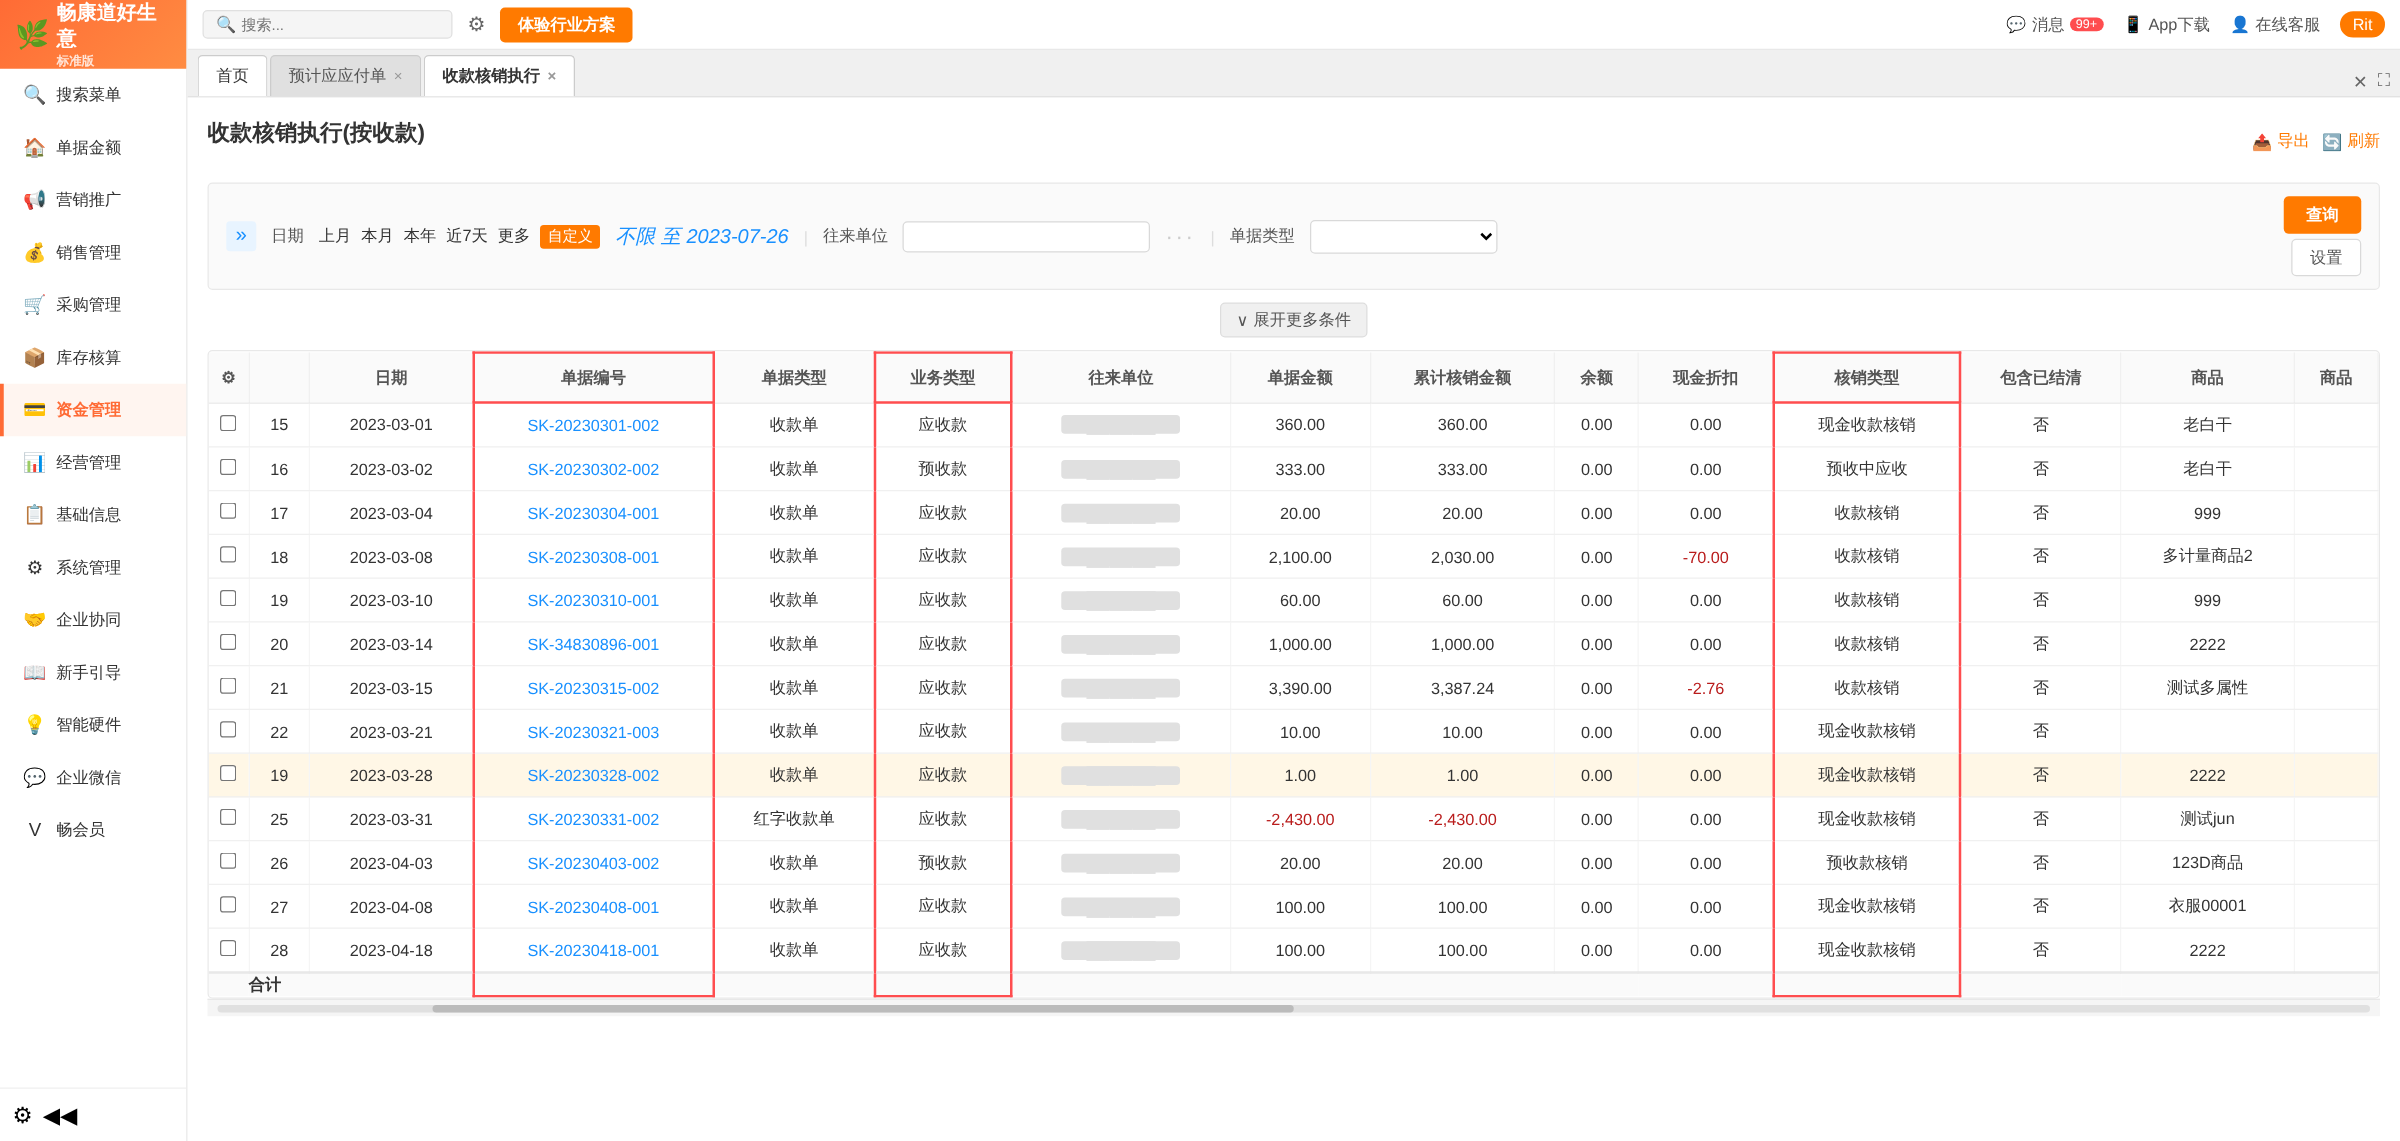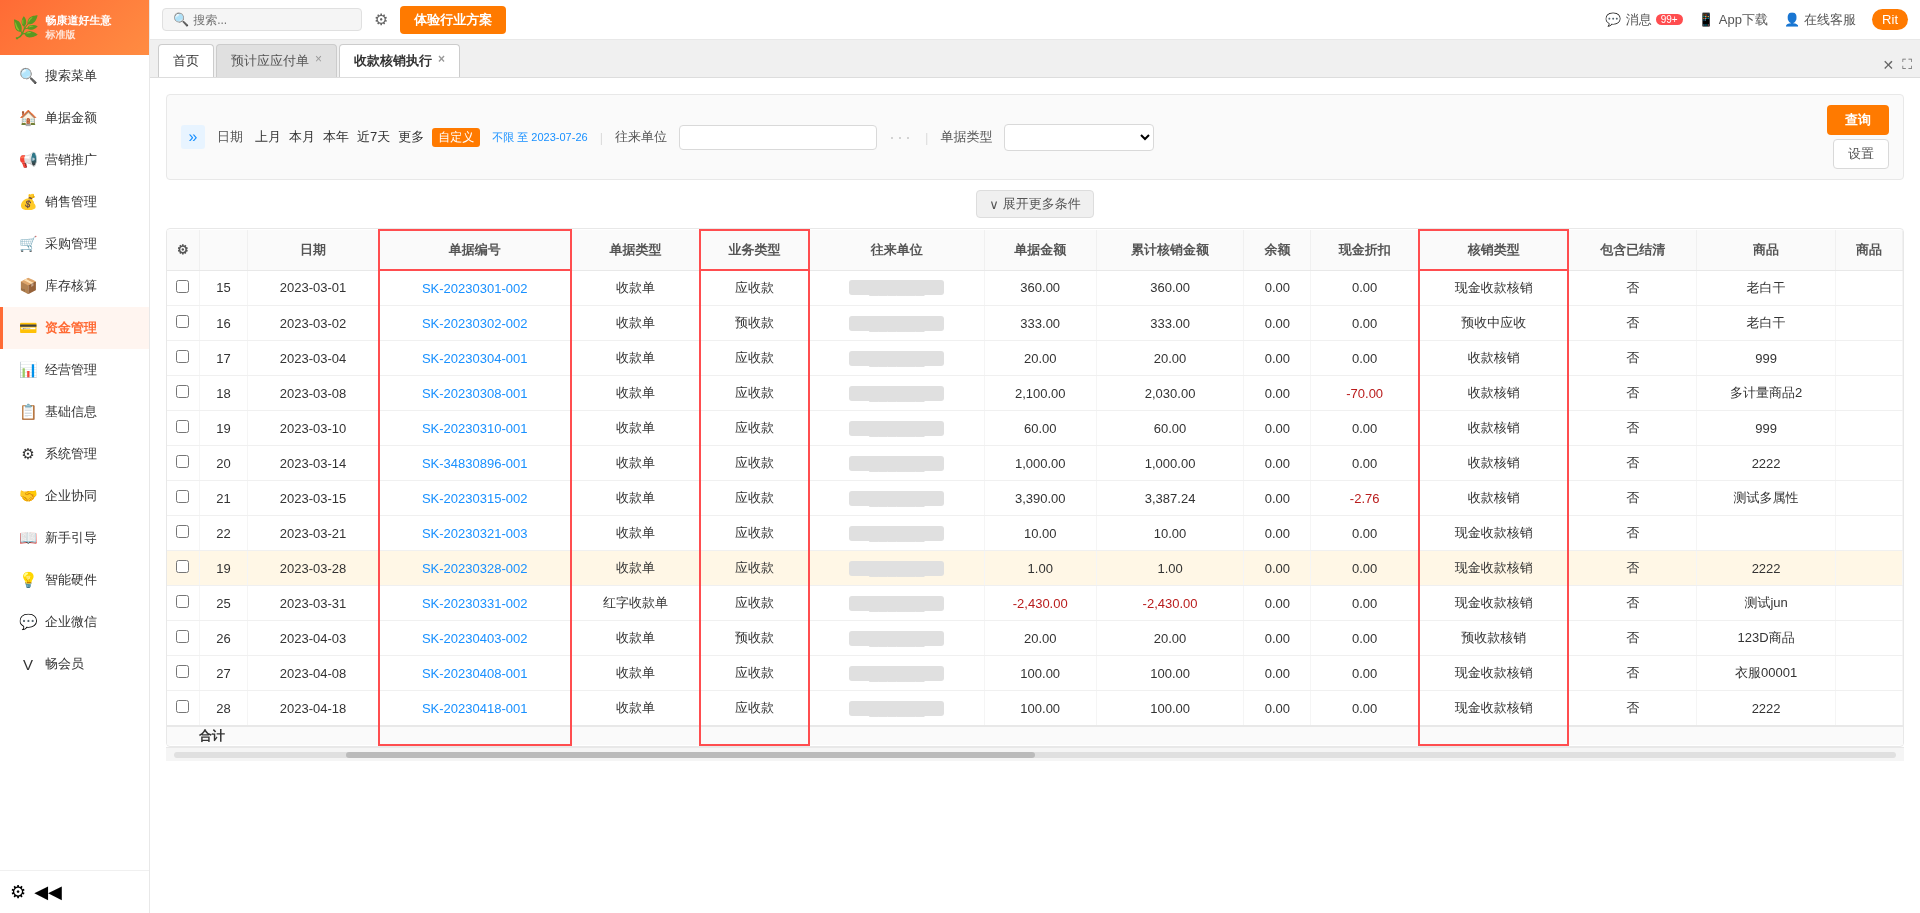--- a/index.html
+++ b/index.html
@@ -21,21 +21,21 @@
     .topbar-search { display: flex; align-items: center; gap: 4px; background: #f5f5f5; border: 1px solid #e0e0e0; border-radius: 4px; padding: 3px 10px; width: 200px; }
     .topbar-search input { border: none; background: transparent; outline: none; font-size: 12px; width: 150px; }
     .topbar-gear { font-size: 16px; color: #666; cursor: pointer; margin: 0 4px; }
     .topbar-btn { background: #ff7a00; color: #fff; border: none; border-radius: 4px; padding: 5px 14px; font-size: 13px; cursor: pointer; font-weight: bold; }
     .topbar-right { margin-left: auto; display: flex; align-items: center; gap: 16px; color: #555; font-size: 13px; }
     .topbar-right-item { display: flex; align-items: center; gap: 4px; cursor: pointer; }
     .badge { background: #ff4d4f; color: #fff; border-radius: 10px; font-size: 10px; padding: 0 5px; min-width: 18px; text-align: center; }
 
     
     .tabs { height: 38px; background: #f0f0f0; display: flex; align-items: flex-end; padding: 0 8px; border-bottom: 1px solid #ddd; }
-    .tab { display: flex; align-items: flex-start; gap: 6px; padding: 7px 14px; background: #e0e0e0; border-radius: 4px 4px 0 0; margin-right: 2px; cursor: pointer; font-size: 13px; color: #555; border: 1px solid #ccc; border-bottom: none; }
+    .tab { display: flex; align-items: center; gap: 6px; padding: 7px 14px; background: #e0e0e0; border-radius: 4px 4px 0 0; margin-right: 2px; cursor: pointer; font-size: 13px; color: #555; border: 1px solid #ccc; border-bottom: none; }
     .tab.home { background: #fff; color: #333; }
     .tab.active { background: #fff; color: #333; font-weight: bold; }
     .tab .close-icon { color: #999; font-size: 12px; cursor: pointer; }
     .tabs-right { margin-left: auto; display: flex; align-items: center; gap: 8px; padding-bottom: 4px; }
     .tabs-right-icon { font-size: 14px; color: #666; cursor: pointer; }
 
     
     .content { flex: 1; overflow: auto; padding: 0; background: #f5f5f5; }
     .page { background: #fff; margin: 0; padding: 16px; min-height: 100%; }
     .page-title { font-size: 18px; font-weight: bold; color: #333; margin-bottom: 14px; }
@@ -85,21 +85,21 @@
     tfoot tr td.col-hl-2 { border-bottom: 2px solid #ff4d4f; }
     tfoot tr td.col-hl-3 { border-bottom: 2px solid #ff4d4f; }
   </style>
 </head>
 <body>
 
 <div class="sidebar">
   <div class="sidebar-logo">
     <span style="font-size:22px;">🌿</span>
     <div>
-      <div style="font-size:11px;">畅康道好生意</div>
+      <div style="font-size:16px;">畅康道好生意</div>
       <div style="font-size:10px;opacity:0.8;">标准版</div>
     </div>
   </div>
   <div id="sidebar-items-container">
       <div class="sidebar-item">
         <span class="icon">🔍</span>
         <span>搜索菜单</span>
       </div>
       <div class="sidebar-item">
         <span class="icon">🏠</span>
@@ -207,34 +207,47 @@
     </div>
     <div class="tabs-right">
       <span class="tabs-right-icon">✕</span>
       <span class="tabs-right-icon">⛶</span>
     </div>
   </div>
 
   <div class="content">
     <div class="page" style="position:relative;">
 
+      <div style="display:flex;align-items:center;justify-content:space-between;margin-bottom:14px;">
+        <h2 class="page-title">收款核销执行(按收款)</h2>
+        <div style="display:flex;gap:10px;">
+          <div style="display:flex;align-items:center;gap:4px;color:#ff7a00;cursor:pointer;font-size:13px;">
+            <span>📤</span>
+            <span>导出</span>
+          </div>
+          <div style="display:flex;align-items:center;gap:4px;color:#ff7a00;cursor:pointer;font-size:13px;">
+            <span>🔄</span>
+            <span>刷新</span>
+          </div>
+        </div>
+      </div>
 
       <div class="filter-bar">
         <button class="filter-toggle">»</button>
         <span class="filter-label">日期</span>
         <div class="filter-date-links">
           <span class="filter-date-link">上月</span>
           <span class="filter-date-link">本月</span>
           <span class="filter-date-link">本年</span>
           <span class="filter-date-link">近7天</span>
           <span class="filter-date-link">更多</span>
           <span class="filter-date-custom">自定义</span>
         </div>
         <div style="display:flex;flex-direction:column;gap:2px;">
-          <span class="filter-date-range" style="font-size:11px;color:#1890ff;">不限 至 2023-07-26</span>
+          <span class="filter-date-range" style="font-size:16px;color:#1890ff;font-style:italic;">不限 至 2023-07-26</span>
         </div>
         <span class="filter-separator">|</span>
         <span class="filter-label">往来单位</span>
         <input class="filter-input" placeholder="" style="">
         <span class="filter-dots">···</span>
         <span class="filter-separator">|</span>
         <span class="filter-label">单据类型</span>
         <select class="filter-select">
           <option value=""></option>
         </select>

